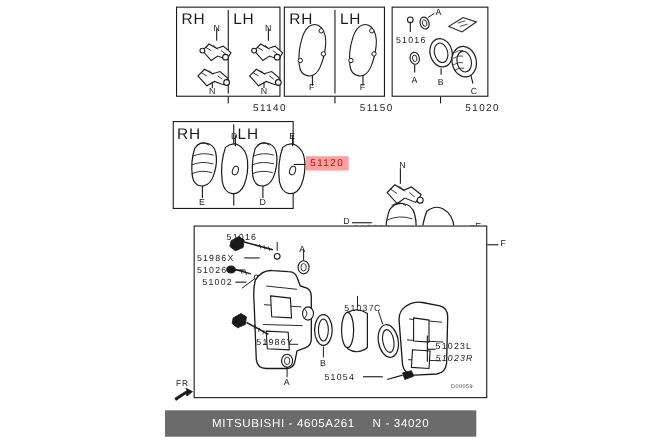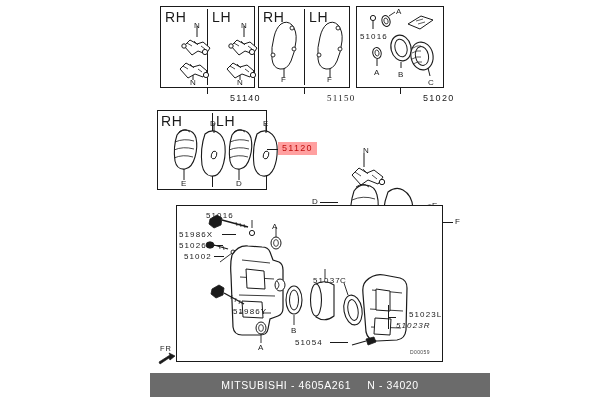--- a/index.html
+++ b/index.html
@@ -98,21 +98,21 @@
     <circle class="fillw" cx="80" cy="22" r="2" stroke-width=".9"></circle>
     <circle class="fillw" cx="82" cy="43" r="2" stroke-width=".9"></circle>
     <circle class="fillw" cx="61" cy="49" r="2" stroke-width=".9"></circle>
     <line class="ln" x1="72" y1="62" x2="72" y2="72" stroke-width="1"></line>
   </svg>
 
   <div class="hand" style="left:281px;top:75px;">F</div>
   <div class="hand" style="left:327px;top:75px;">F</div>
 
   <div class="lv" style="left:304px;top:88px;height:6px;"></div>
-  <div class="pnum" style="left:287px;top:93px;font-family:Liberation Serif, serif;">51150</div>
+  <div class="pnum" style="left:287px;top:93px;">51150</div>
 
   <div class="box" style="left:356px;top:6px;width:88px;height:82px;"></div>
 
   <svg style="left:356px;top:6px;width:88px;height:82px;">
 
     <circle class="fillw" cx="17" cy="12" r="2.6" stroke-width="1"></circle>
     <line class="ln" x1="17" y1="15" x2="17" y2="23" stroke-width="1"></line>
 
     <ellipse class="fillw" cx="30" cy="15" rx="4" ry="5.5" stroke-width="1" transform="rotate(-18 30 15)"></ellipse>
     <ellipse class="ln" cx="30" cy="15" rx="2" ry="3" stroke-width=".8" fill="#fff" transform="rotate(-18 30 15)"></ellipse>
@@ -293,28 +293,28 @@
   <div class="lbl" style="left:295px;top:338px;font-size:8px;letter-spacing:1.1px;">51054</div>
   <div class="lh" style="left:330px;top:342px;width:18px;"></div>
 
   <div class="hand" style="left:272px;top:222px;">A</div>
   <div class="hand" style="left:258px;top:343px;">A</div>
   <div class="hand" style="left:291px;top:326px;">B</div>
   <div class="hand" style="left:340px;top:276px;">C</div>
 
   <div class="lv" style="left:388px;top:305px;height:24px;"></div>
   <div class="lh" style="left:388px;top:317px;width:8px;"></div>
-  <div class="lbl" style="left:409px;top:310px;font-size:8px;letter-spacing:1.1px;">51023L</div>
+  <div class="lbl" style="left:396px;top:310px;font-size:8px;letter-spacing:1.1px;">51023L</div>
   <div class="lbl" style="left:396px;top:321px;font-size:8px;letter-spacing:1.1px;font-style:italic;">51023R</div>
 
   <div class="fr" style="left:160px;top:344px;">FR</div>
   <svg style="left:157px;top:352px;width:20px;height:14px;">
     <path class="fillk" d="M2 10 l11 -7 l-1 -2 l6 3 l-5 4 l-1 -2 l-9 6 z" stroke-width=".7"></path>
   </svg>
 
   <div class="tiny" style="left:410px;top:349px;">D00059</div>
 
-  <div class="footer" style="left:150px;top:373px;width:340px;height:24px;">
+  <div class="footer" style="left:150px;top:373px;width:283px;height:24px;">
     <span>MITSUBISHI - 4605A261</span>
     <span>N - 34020</span>
   </div>
 
 </div>
 
 </body></html>

